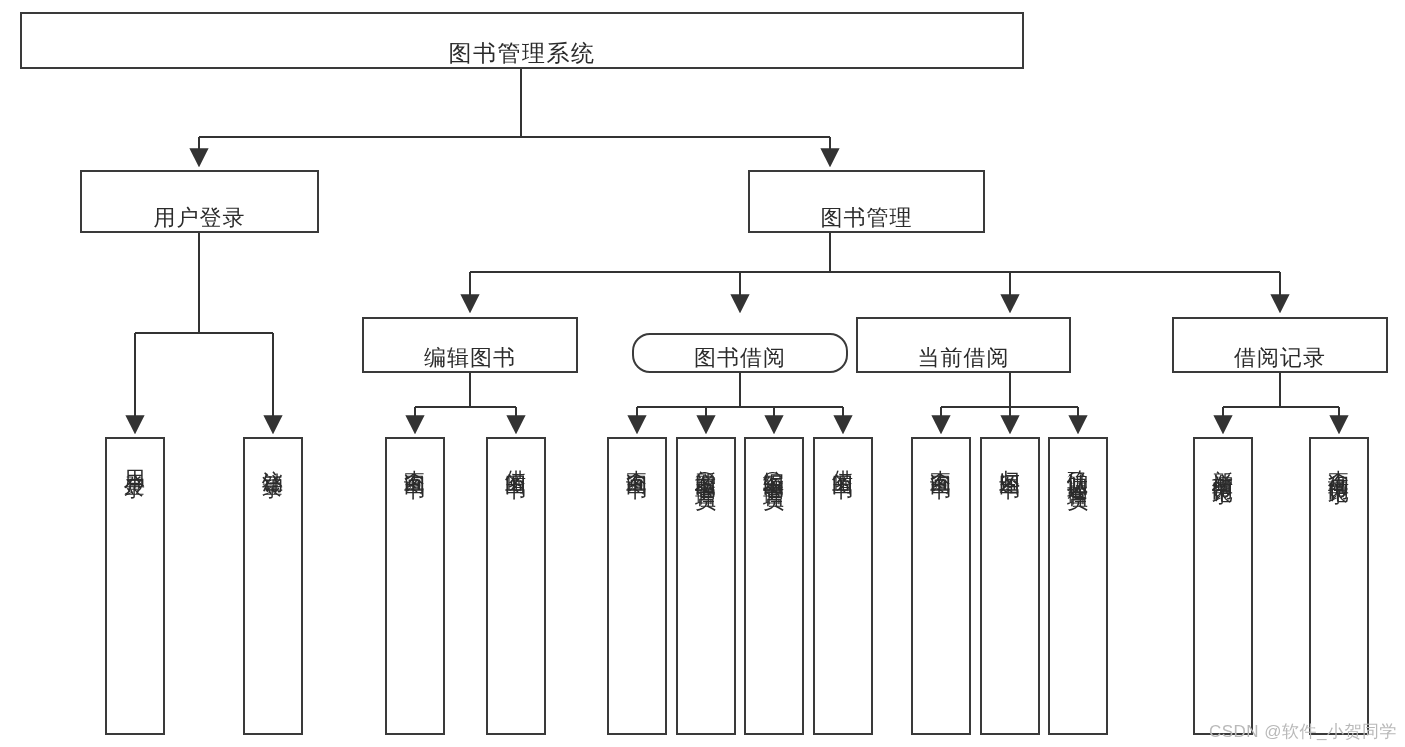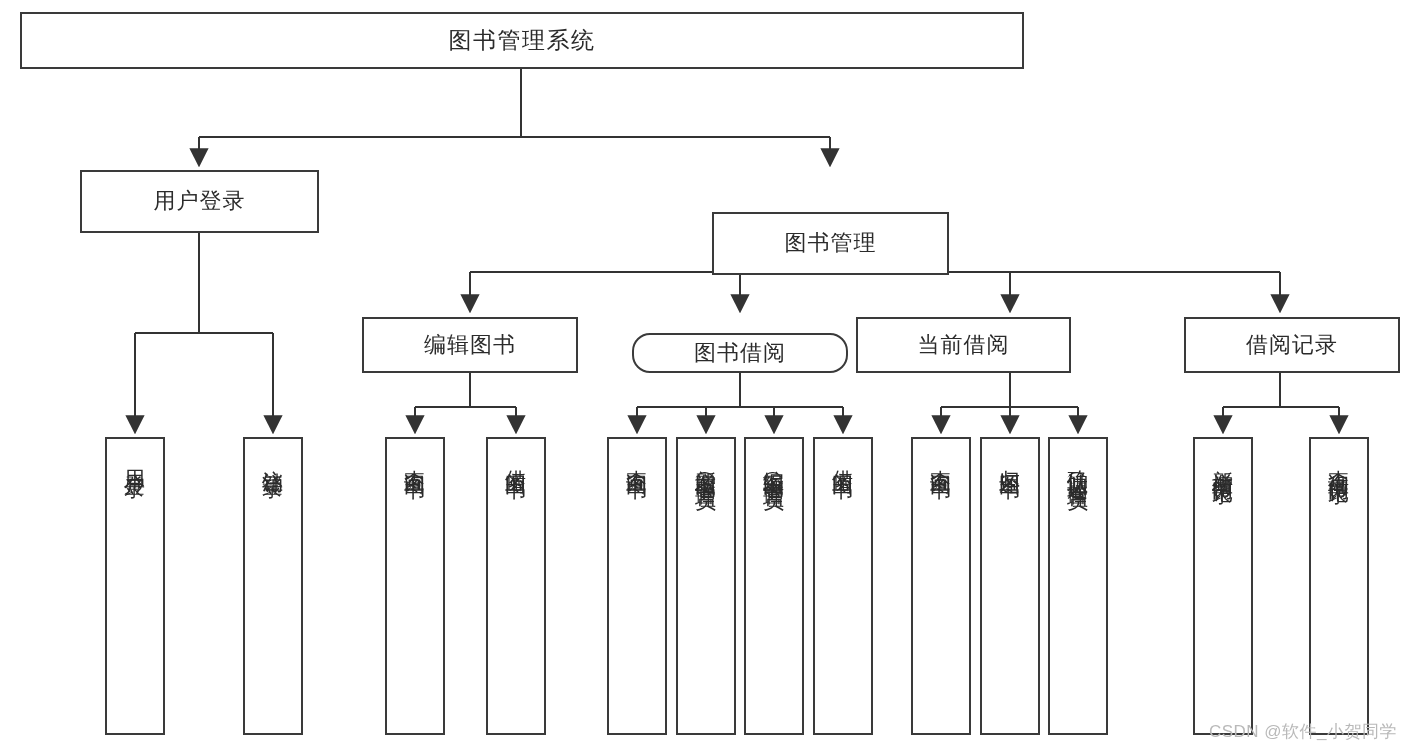--- a/index.html
+++ b/index.html
@@ -21,21 +21,21 @@
     width:1405px;
     height:747px;
     pointer-events:none;
   }
   .node{
     position:absolute;
     box-sizing:border-box;
     border:2px solid #3a3a3a;
     background:#ffffff;
     display:flex;
-    align-items:center;
+    align-items:flex-end;
     justify-content:center;
     color:#2b2b2b;
   }
   .node .node-label{
     display:block;
     text-align:center;
     line-height:1.12;
     color:#2b2b2b;
     white-space:nowrap;
   }
@@ -130,37 +130,37 @@
   </svg>
 
   <div class="node horiz root" style="left:20px; top:12px; width:1004px; height:57px;">
     <span class="node-label">图书管理系统</span>
   </div>
 
   <div class="node horiz" style="left:80px; top:170px; width:239px; height:63px;">
     <span class="node-label">用户登录</span>
   </div>
 
-  <div class="node horiz" style="left:712px; top:170px; width:237px; height:63px;margin-top:42px;">
+  <div class="node horiz" style="left:748px; top:170px; width:237px; height:63px;">
     <span class="node-label">图书管理</span>
   </div>
 
   <div class="node horiz" style="left:362px; top:317px; width:216px; height:56px;">
     <span class="node-label">编辑图书</span>
   </div>
 
   <div class="node horiz" style="left:632px; top:333px; width:216px; height:40px;border-radius:18px;">
     <span class="node-label">图书借阅</span>
   </div>
 
   <div class="node horiz" style="left:856px; top:317px; width:215px; height:56px;">
     <span class="node-label">当前借阅</span>
   </div>
 
-  <div class="node horiz" style="left:1172px; top:317px; width:216px; height:56px;margin-left:12px;">
+  <div class="node horiz" style="left:1172px; top:317px; width:216px; height:56px;">
     <span class="node-label">借阅记录</span>
   </div>
 
   <div class="node vert" style="left:105px; top:437px; width:60px; height:298px;">
     <span class="node-label">用户登录</span>
   </div>
   <div class="node vert" style="left:243px; top:437px; width:60px; height:298px;">
     <span class="node-label">注销登录</span>
   </div>
 

